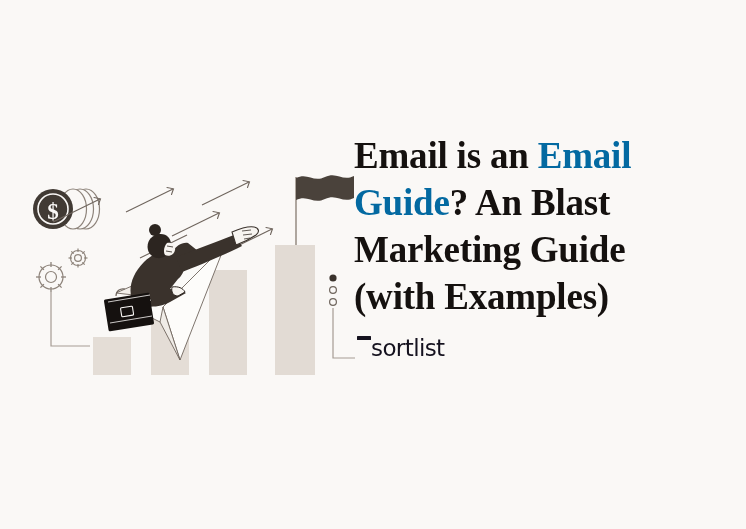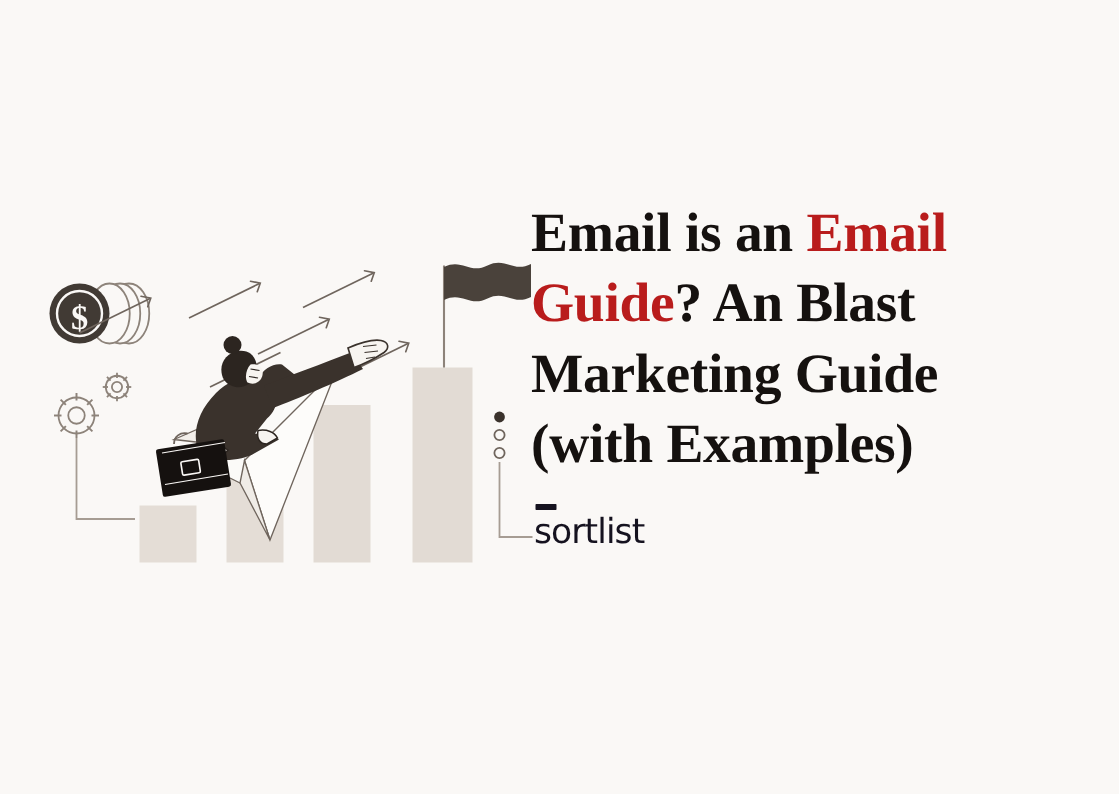--- a/index.html
+++ b/index.html
@@ -39,30 +39,30 @@
   #headline {
     margin: 0;
     font-family: "Liberation Serif", serif;
     font-weight: bold;
     font-size: 37px;
     line-height: 47px;
     letter-spacing: -0.2px;
     color: #15110f;
   }
   #headline .accent {
-    color: #b91c1c;
+    color: #0369a1;
   }
 
   
   #logo {
     position: absolute;
     left: 356px;
     top: 336px;
     display: flex;
-    flex-direction: column;
+    flex-direction: row;
     align-items: flex-start;
   }
   #logo-dash {
     width: 14px;
     height: 3.5px;
     background: #15121f;
     margin-bottom: 3px;
     margin-left: 1px;
     border-radius: 0.5px;
   }

